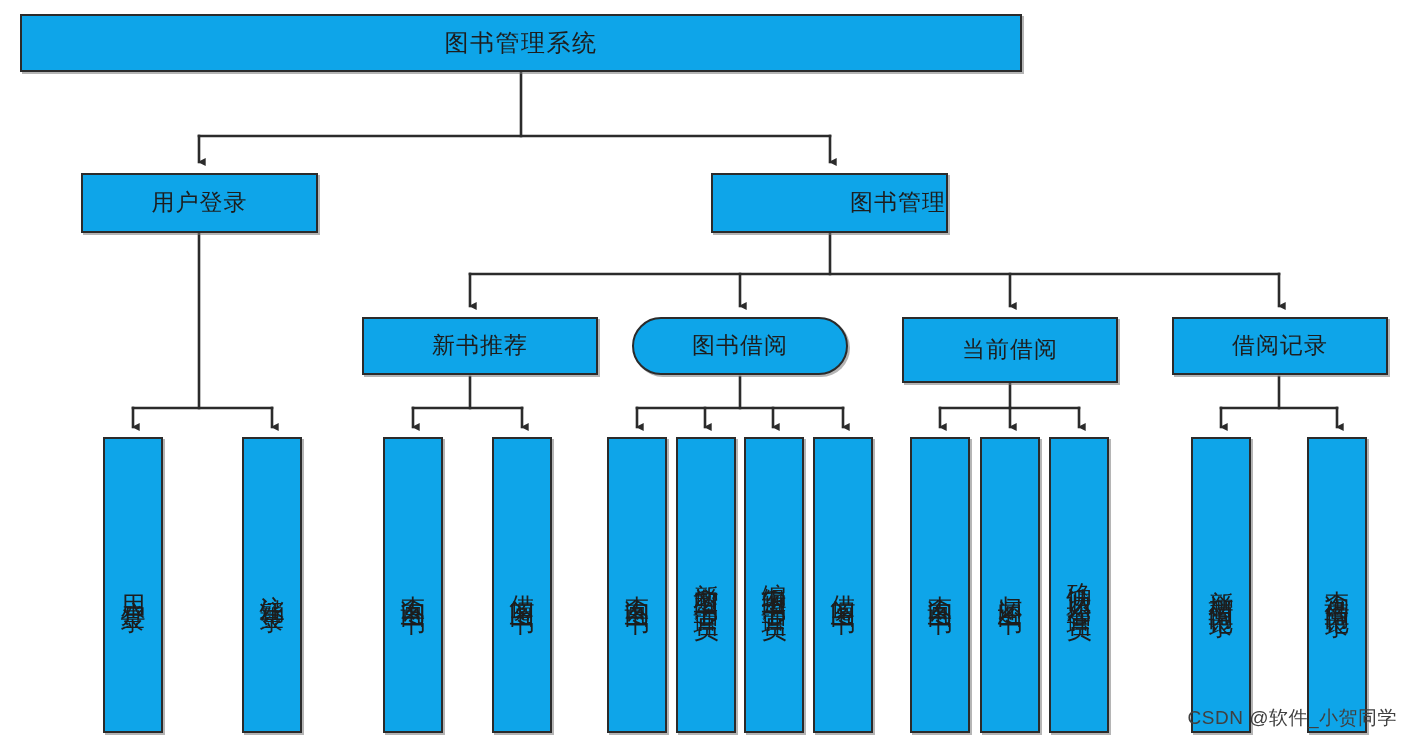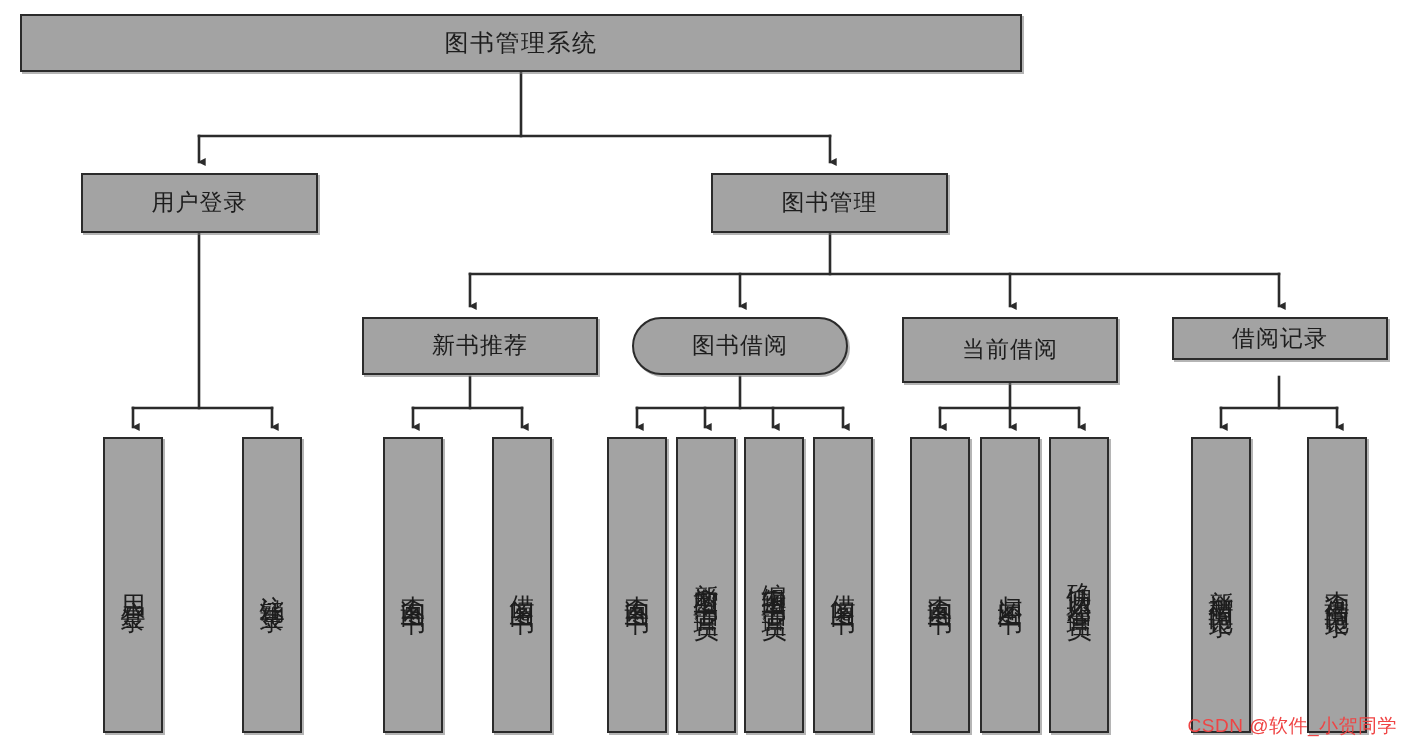--- a/index.html
+++ b/index.html
@@ -24,21 +24,21 @@
   svg.connectors {
     position: absolute;
     left: 0; top: 0;
     width: 1405px;
     height: 747px;
     pointer-events: none;
   }
   .node {
     position: absolute;
     box-sizing: border-box;
-    background: #a3a3a3;
+    background: #0ea5e9;
     border: 2px solid #2b2b2b;
     box-shadow: 2px 2px 0 0 rgba(120,120,120,0.55);
     display: flex;
     align-items: center;
     justify-content: center;
     z-index: 2;
   }
   .node .label {
     text-align: center;
     line-height: 1.18;
@@ -64,23 +64,23 @@
     writing-mode: vertical-rl;
     text-orientation: upright;
     font-size: 25px;
     line-height: 1;
     letter-spacing: 5px;
     white-space: nowrap;
   }
   .watermark {
     position: absolute;
     right: 8px;
-    bottom: 8px;
+    bottom: 16px;
     font-size: 19px;
-    color: #ef4444;
+    color: #404040;
     letter-spacing: 0.5px;
     z-index: 5;
     white-space: nowrap;
   }
 </style>
 </head>
 <body>
 
 <div id="diagram">
 
@@ -136,37 +136,37 @@
   </svg>
 
   <div class="node horiz root" style="left:20px; top:14px; width:1002px; height:58px;">
     <span class="label">图书管理系统</span>
   </div>
 
   <div class="node horiz" style="left:81px; top:173px; width:237px; height:60px;">
     <span class="label">用户登录</span>
   </div>
 
-  <div class="node horiz" style="left:711px; top:173px; width:237px; height:60px;">
+  <div class="node horiz" style="left:711px; top:173px; width:237px; height:60px;justify-content:flex-end;">
     <span class="label">图书管理</span>
   </div>
 
   <div class="node horiz" style="left:362px; top:317px; width:236px; height:58px;">
     <span class="label">新书推荐</span>
   </div>
 
   <div class="node horiz" style="left:632px; top:317px; width:216px; height:58px;border-radius:29px;">
     <span class="label">图书借阅</span>
   </div>
 
   <div class="node horiz" style="left:902px; top:317px; width:216px; height:66px;">
     <span class="label">当前借阅</span>
   </div>
 
-  <div class="node horiz" style="left:1172px; top:317px; width:216px; height:43px;">
+  <div class="node horiz" style="left:1172px; top:317px; width:216px; height:58px;">
     <span class="label">借阅记录</span>
   </div>
 
   <div class="node vert" style="left:103px; top:437px; width:60px; height:296px;">
     <span class="label">用户登录</span>
   </div>
 
   <div class="node vert" style="left:242px; top:437px; width:60px; height:296px;">
     <span class="label">注销登录</span>
   </div>

